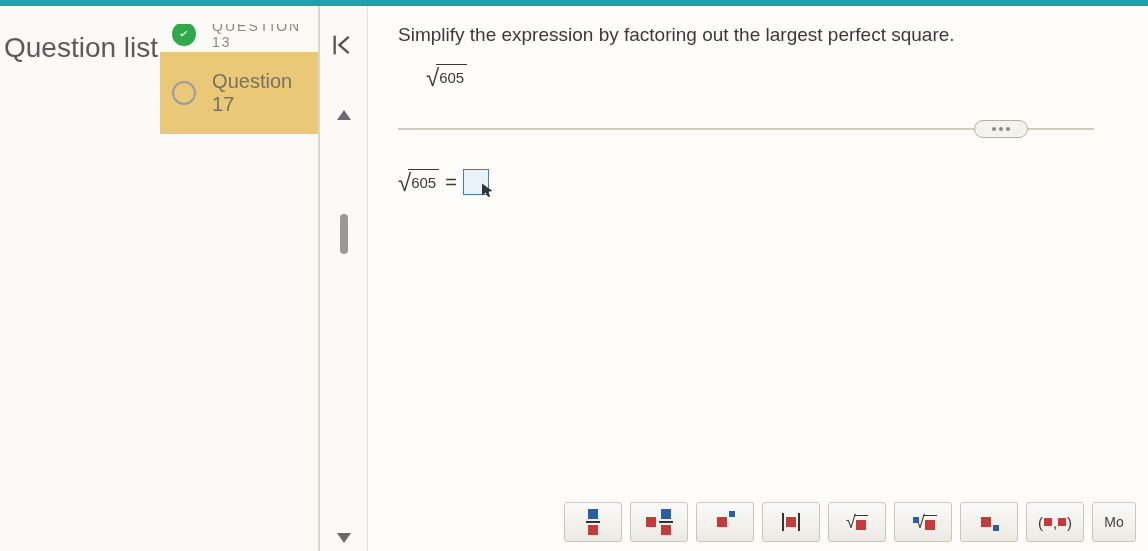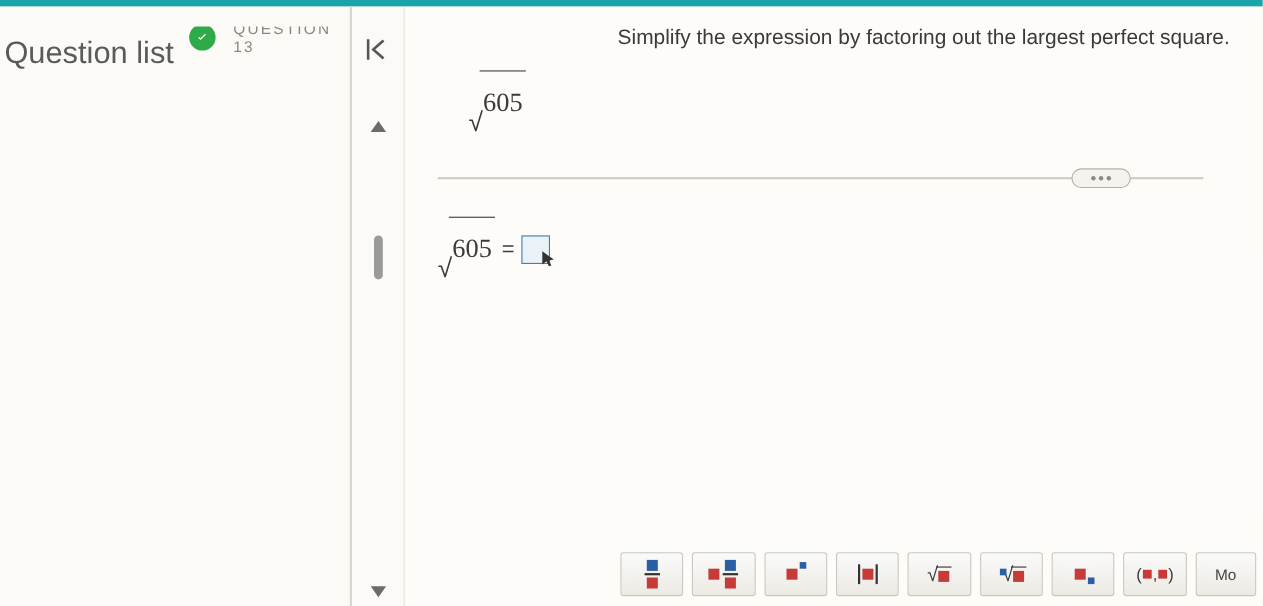--- a/index.html
+++ b/index.html
@@ -120,42 +120,40 @@
     background: #fdfcf8;
     position: relative;
   }
   .question-body {
     padding: 18px 30px 10px 30px;
   }
   .prompt {
     font-size: 19px;
     color: #3a3a3a;
     margin-bottom: 18px;
-    text-align: right;
   }
   .expr {
     font-size: 22px;
     color: #3a3a3a;
     padding-left: 28px;
     margin-bottom: 28px;
   }
   .sqrt {
     display: inline-flex;
     align-items: flex-end;
   }
   .sqrt .radical {
     font-size: 24px;
     line-height: 1;
   }
   .sqrt .radicand {
     border-top: 1.5px solid #3a3a3a;
-    padding: 16px 3px;
+    padding: 4px 3px;
     margin-left: -3px;
-    font-size: 24px;
-    font-family: Liberation Serif, serif;
+    font-size: 15px;
   }
   .divider-row {
     position: relative;
     height: 18px;
     margin-bottom: 26px;
   }
   .divider-line {
     position: absolute;
     left: 0; right: 24px;
     top: 8px;
@@ -251,21 +249,21 @@
   .tool-exp .base { width:10px;height:10px;background:#c63a3a; display:inline-block;}
   .tool-exp .sup { width:6px;height:6px;background:#2b5fa3; display:inline-block; position:relative; top:-8px; left:2px;}
   .tool-abs { display:inline-flex; align-items:center; gap:2px;}
   .tool-abs .bar { width:2px; height:18px; background:#333;}
   .tool-abs .box { width:10px;height:10px;background:#c63a3a;}
   .tool-sub { position:relative;}
   .tool-sub .base { width:10px;height:10px;background:#c63a3a; display:inline-block;}
   .tool-sub .sub { width:6px;height:6px;background:#2b5fa3; display:inline-block; position:relative; top:6px; left:2px;}
   .tool-pair { font-size:15px;}
   .tool-pair .box { display:inline-block;width:8px;height:8px;background:#c63a3a; margin:0 1px;}
-  .tool-more { font-size:14px; color:#444; width:56px; }
+  .tool-more { font-size:14px; color:#444; width:44px; }
 </style>
 </head>
 <body>
 
 <div class="topbar"></div>
 
 <div class="container">
 
   <aside class="sidebar">
     <h1 class="sidebar-title">Question list</h1>
@@ -276,20 +274,24 @@
           <svg viewBox="0 0 24 24">
               <path d="M9 16.2l-3.5-3.5 1.4-1.4L9 13.4l7.1-7.1 1.4 1.4z"></path>
             </svg>
         </span>
         <span style="letter-spacing:2px; font-size:14px; text-transform:uppercase; color:#8a8a84;">Question 13</span>
       </div>
 
 
 
 
+      <div class="q-item selected">
+        <span class="q-status pending"></span>
+        <span>Question 17</span>
+      </div>
 
     </div>
   </aside>
 
   <div class="collapse-col">
     <div class="collapse-btn">
       <svg viewBox="0 0 24 24">
         <line x1="4" y1="4" x2="4" y2="20"></line>
         <polyline points="16,5 8,12 16,19"></polyline>
       </svg>

